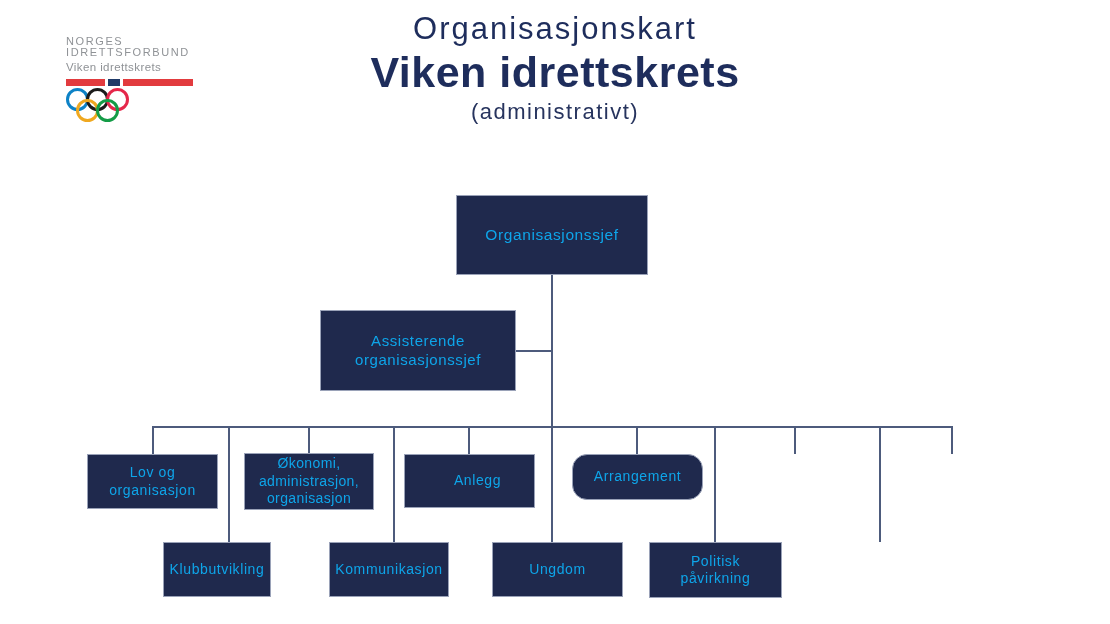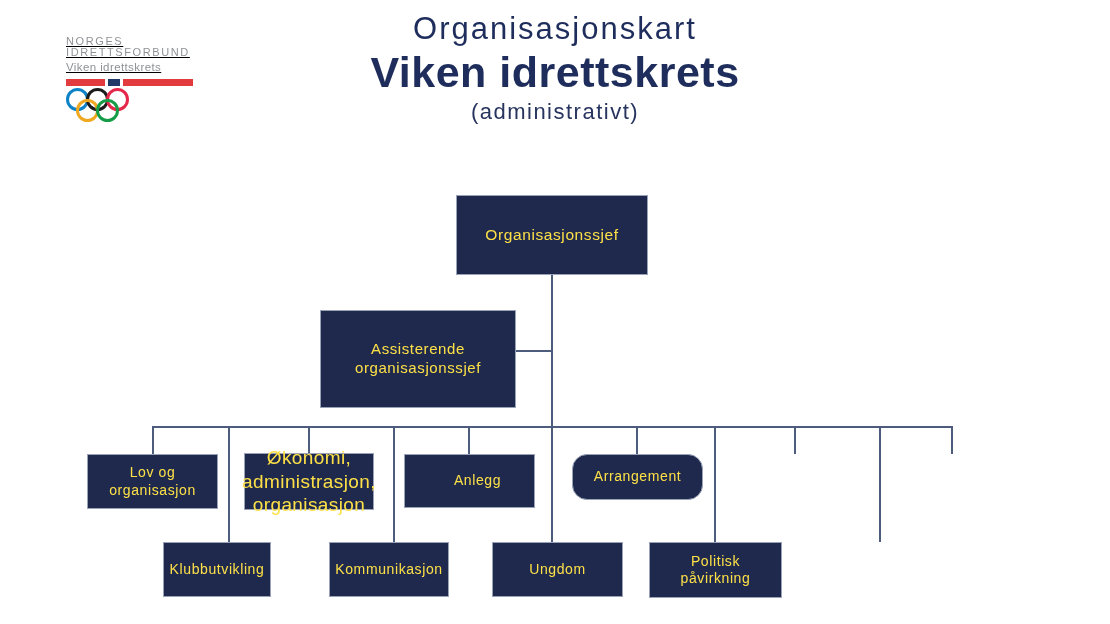--- a/index.html
+++ b/index.html
@@ -6,38 +6,38 @@
   body{font-family:"Liberation Sans", sans-serif;}
   .stage{position:relative;width:1110px;height:624px;background:#ffffff;overflow:hidden;}
 
   
   .header{position:absolute;left:0;top:12px;width:1110px;text-align:center;color:#1e2d5c;}
   .header .title{font-size:31px;font-weight:400;letter-spacing:2px;line-height:1.1;}
   .header .subtitle{font-size:43px;font-weight:700;letter-spacing:0.5px;line-height:1.15;margin-top:2px;}
   .header .note{font-size:22px;font-weight:400;letter-spacing:1.5px;color:#27345e;margin-top:1px;}
 
   
-  .logo{position:absolute;left:66px;top:36px;width:130px;text-decoration:underline;}
+  .logo{position:absolute;left:66px;top:36px;width:130px;}
   .logo .l1,.logo .l2{font-size:11px;letter-spacing:1.6px;color:#8f9296;line-height:1.02;}
   .logo .l3{font-size:11.5px;letter-spacing:0.4px;color:#8f9296;margin-top:3px;}
   .flagbar{position:absolute;left:0;top:43px;height:7px;display:flex;}
   .flagbar .seg{height:7px;}
   .flagbar .r1{width:39px;background:#e23b3e;margin-right:3px;}
   .flagbar .nv{width:12px;background:#1f3a68;margin-right:3px;}
   .flagbar .r2{width:70px;background:#e23b3e;}
   .rings{position:absolute;left:0;top:52px;width:64px;height:35px;}
   .ring{position:absolute;width:17px;height:17px;border-radius:50%;border:3px solid #000;background:transparent;}
 
   
-  .node{position:absolute;background:#1f294d;border:1px solid #9aa2b8;color:#fde047;
+  .node{position:absolute;background:#1f294d;border:1px solid #9aa2b8;color:#0ea5e9;
         display:flex;align-items:center;justify-content:center;text-align:center;
         white-space:pre-line;font-size:14px;letter-spacing:0.6px;line-height:1.25;box-sizing:border-box;}
   .node.root{font-size:15.5px;}
   .node.deputy{font-size:15px;}
-  .node.small3{font-size:19px;letter-spacing:0.4px;}
+  .node.small3{font-size:14px;letter-spacing:0.4px;}
   .line{position:absolute;background:#4d5b7c;}
 </style>
 </head>
 <body>
 
 <div class="stage">
 
   <div class="logo">
     <div class="l1">NORGES</div>
     <div class="l2">IDRETTSFORBUND</div>
@@ -70,21 +70,21 @@
   <div class="line" style="left:468px;top:426px;width:2px;height:28px;"></div>
   <div class="line" style="left:636px;top:426px;width:2px;height:28px;"></div>
   <div class="line" style="left:794px;top:426px;width:2px;height:28px;"></div>
   <div class="line" style="left:951px;top:426px;width:2px;height:28px;"></div>
   <div class="line" style="left:228px;top:426px;width:2px;height:116px;"></div>
   <div class="line" style="left:393px;top:426px;width:2px;height:116px;"></div>
   <div class="line" style="left:714px;top:426px;width:2px;height:116px;"></div>
   <div class="line" style="left:879px;top:426px;width:2px;height:116px;"></div>
 
   <div class="node root" style="left:456px;top:195px;width:192px;height:80px;">Organisasjonssjef</div>
-  <div class="node deputy" style="left:320px;top:310px;width:196px;height:98px;">Assisterende
+  <div class="node deputy" style="left:320px;top:310px;width:196px;height:81px;">Assisterende
 organisasjonssjef</div>
 
   <div class="node" style="left:87px;top:454px;width:131px;height:55px;">Lov og
 organisasjon</div>
   <div class="node small3" style="left:244px;top:453px;width:130px;height:57px;">Økonomi,
 administrasjon,
 organisasjon</div>
   <div class="node" style="left:404px;top:454px;width:131px;height:54px;padding-left:16px;">Anlegg</div>
   <div class="node" style="left:572px;top:454px;width:131px;height:46px;border-radius:15px;">Arrangement</div>
 

